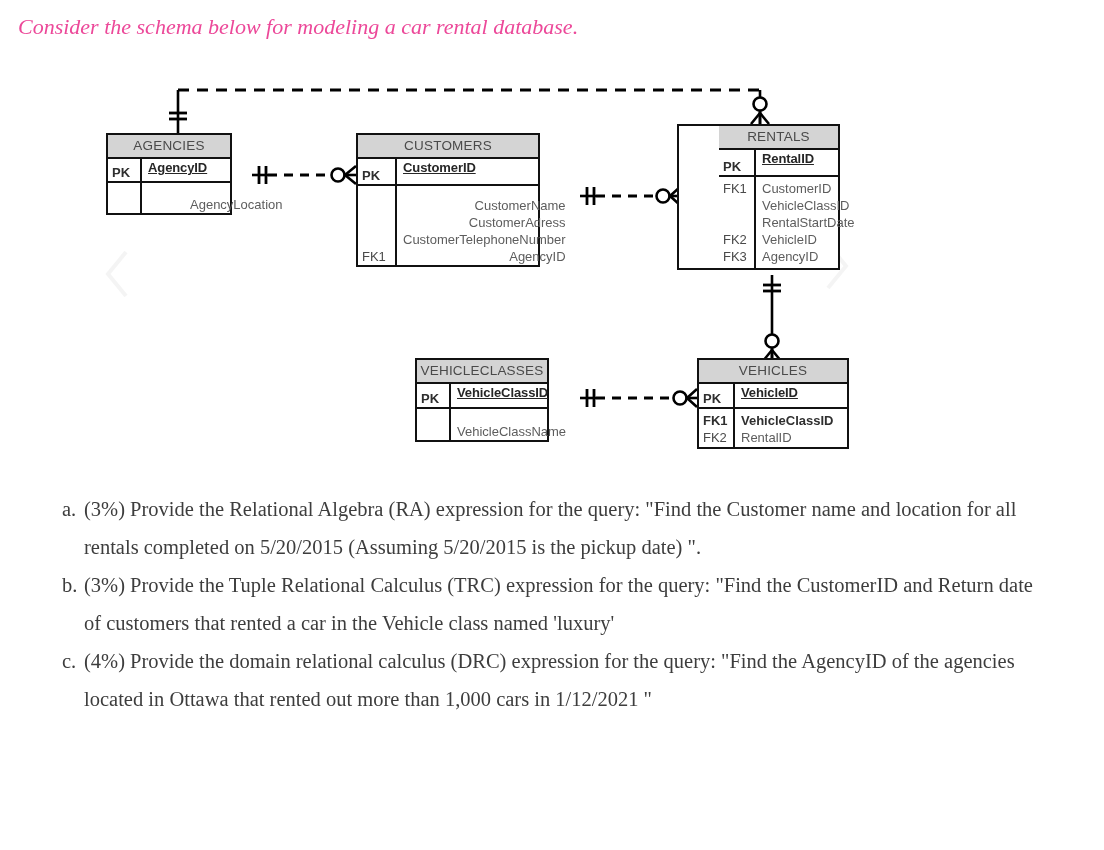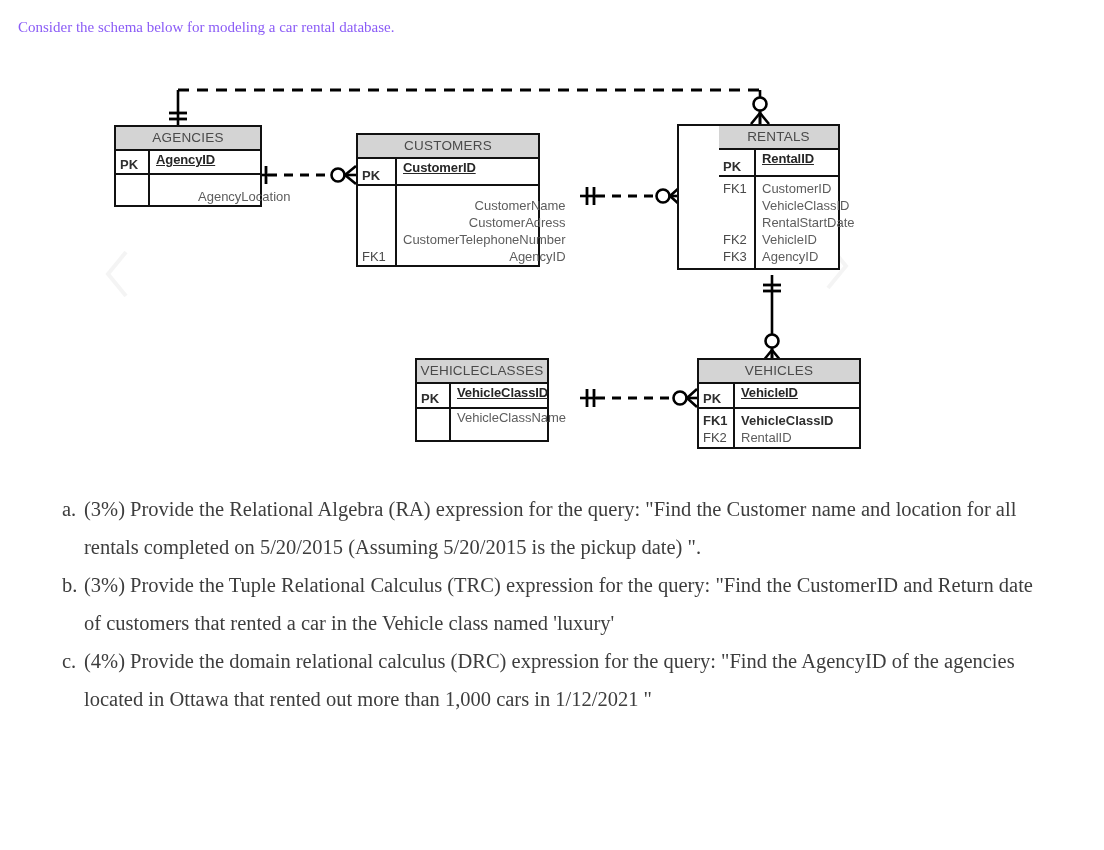--- a/index.html
+++ b/index.html
@@ -14,24 +14,25 @@
     font-family: "Liberation Serif", serif;
     color: #3b3b3b;
     overflow: hidden;
   }
 
   
   #intro-text {
     position: absolute;
     left: 18px;
     top: 14px;
-    font-size: 15px;
+    font-size: 22px;
     line-height: 26px;
-    color: #8b5cf6;
+    color: #ec4899;
     white-space: nowrap;
+    font-style: italic;
   }
 
   
   #schema-diagram {
     position: absolute;
     left: 0;
     top: 78px;
     width: 1104px;
     height: 400px;
   }
@@ -202,21 +203,21 @@
     <svg viewBox="0 0 34 56" width="34" height="56">
       <path d="M26,6 L8,28 L26,50" fill="none" stroke="#ececec" stroke-width="4"></path>
     </svg>
   </div>
   <div id="carousel-next" class="carousel-chevron">
     <svg viewBox="0 0 34 56" width="34" height="56">
       <path d="M10,6 L28,28 L10,50" fill="none" stroke="#ececec" stroke-width="4"></path>
     </svg>
   </div>
 
-  <div class="er-table" id="tbl-agencies" style="left:106px; top:47px; width:148px;margin-left:8px;">
+  <div class="er-table" id="tbl-agencies" style="left:106px; top:55px; width:126px;">
     <div class="er-title">AGENCIES</div>
     <div class="er-section">
       <div class="er-keycol" style="width:34px; height:22px;">
         <div class="kc-row k-bold">PK</div>
       </div>
       <div class="er-fieldcol" style="height:22px;">
         <div class="fc-row pk-name">AgencyID</div>
       </div>
     </div>
     <div class="er-section">
@@ -290,27 +291,27 @@
         <div class="kc-row k-bold">PK</div>
       </div>
       <div class="er-fieldcol" style="height:23px;">
         <div class="fc-row pk-name">VehicleClassID</div>
       </div>
     </div>
     <div class="er-section">
       <div class="er-keycol" style="width:34px; height:31px;">
         <div class="kc-row"></div>
       </div>
-      <div class="er-fieldcol" style="height:31px; display:flex; flex-direction:column; ">
+      <div class="er-fieldcol" style="height:31px; display:flex; flex-direction:column; justify-content:flex-end;">
         <div class="fc-row">VehicleClassName</div>
       </div>
     </div>
   </div>
 
-  <div class="er-table" id="tbl-vehicles" style="left:697px; top:280px; width:164px;">
+  <div class="er-table" id="tbl-vehicles" style="left:697px; top:280px; width:152px;">
     <div class="er-title">VEHICLES</div>
     <div class="er-section">
       <div class="er-keycol" style="width:36px; height:23px;">
         <div class="kc-row k-bold">PK</div>
       </div>
       <div class="er-fieldcol" style="height:23px;">
         <div class="fc-row pk-name">VehicleID</div>
       </div>
     </div>
     <div class="er-section">

